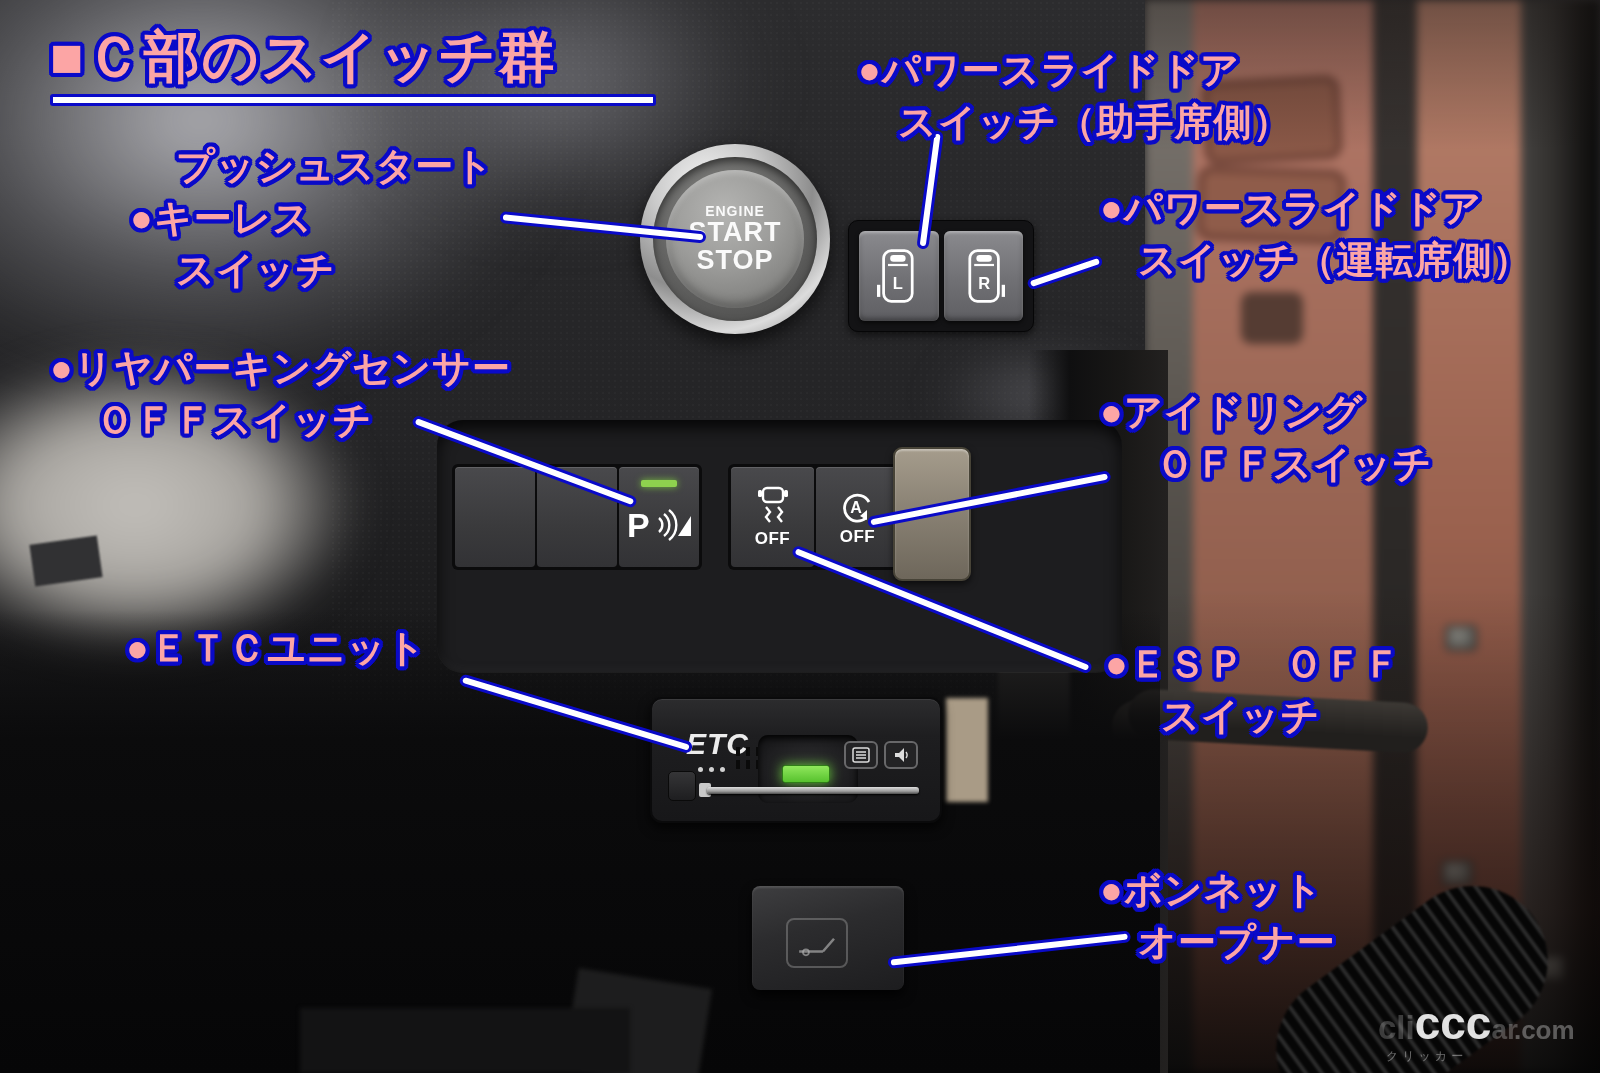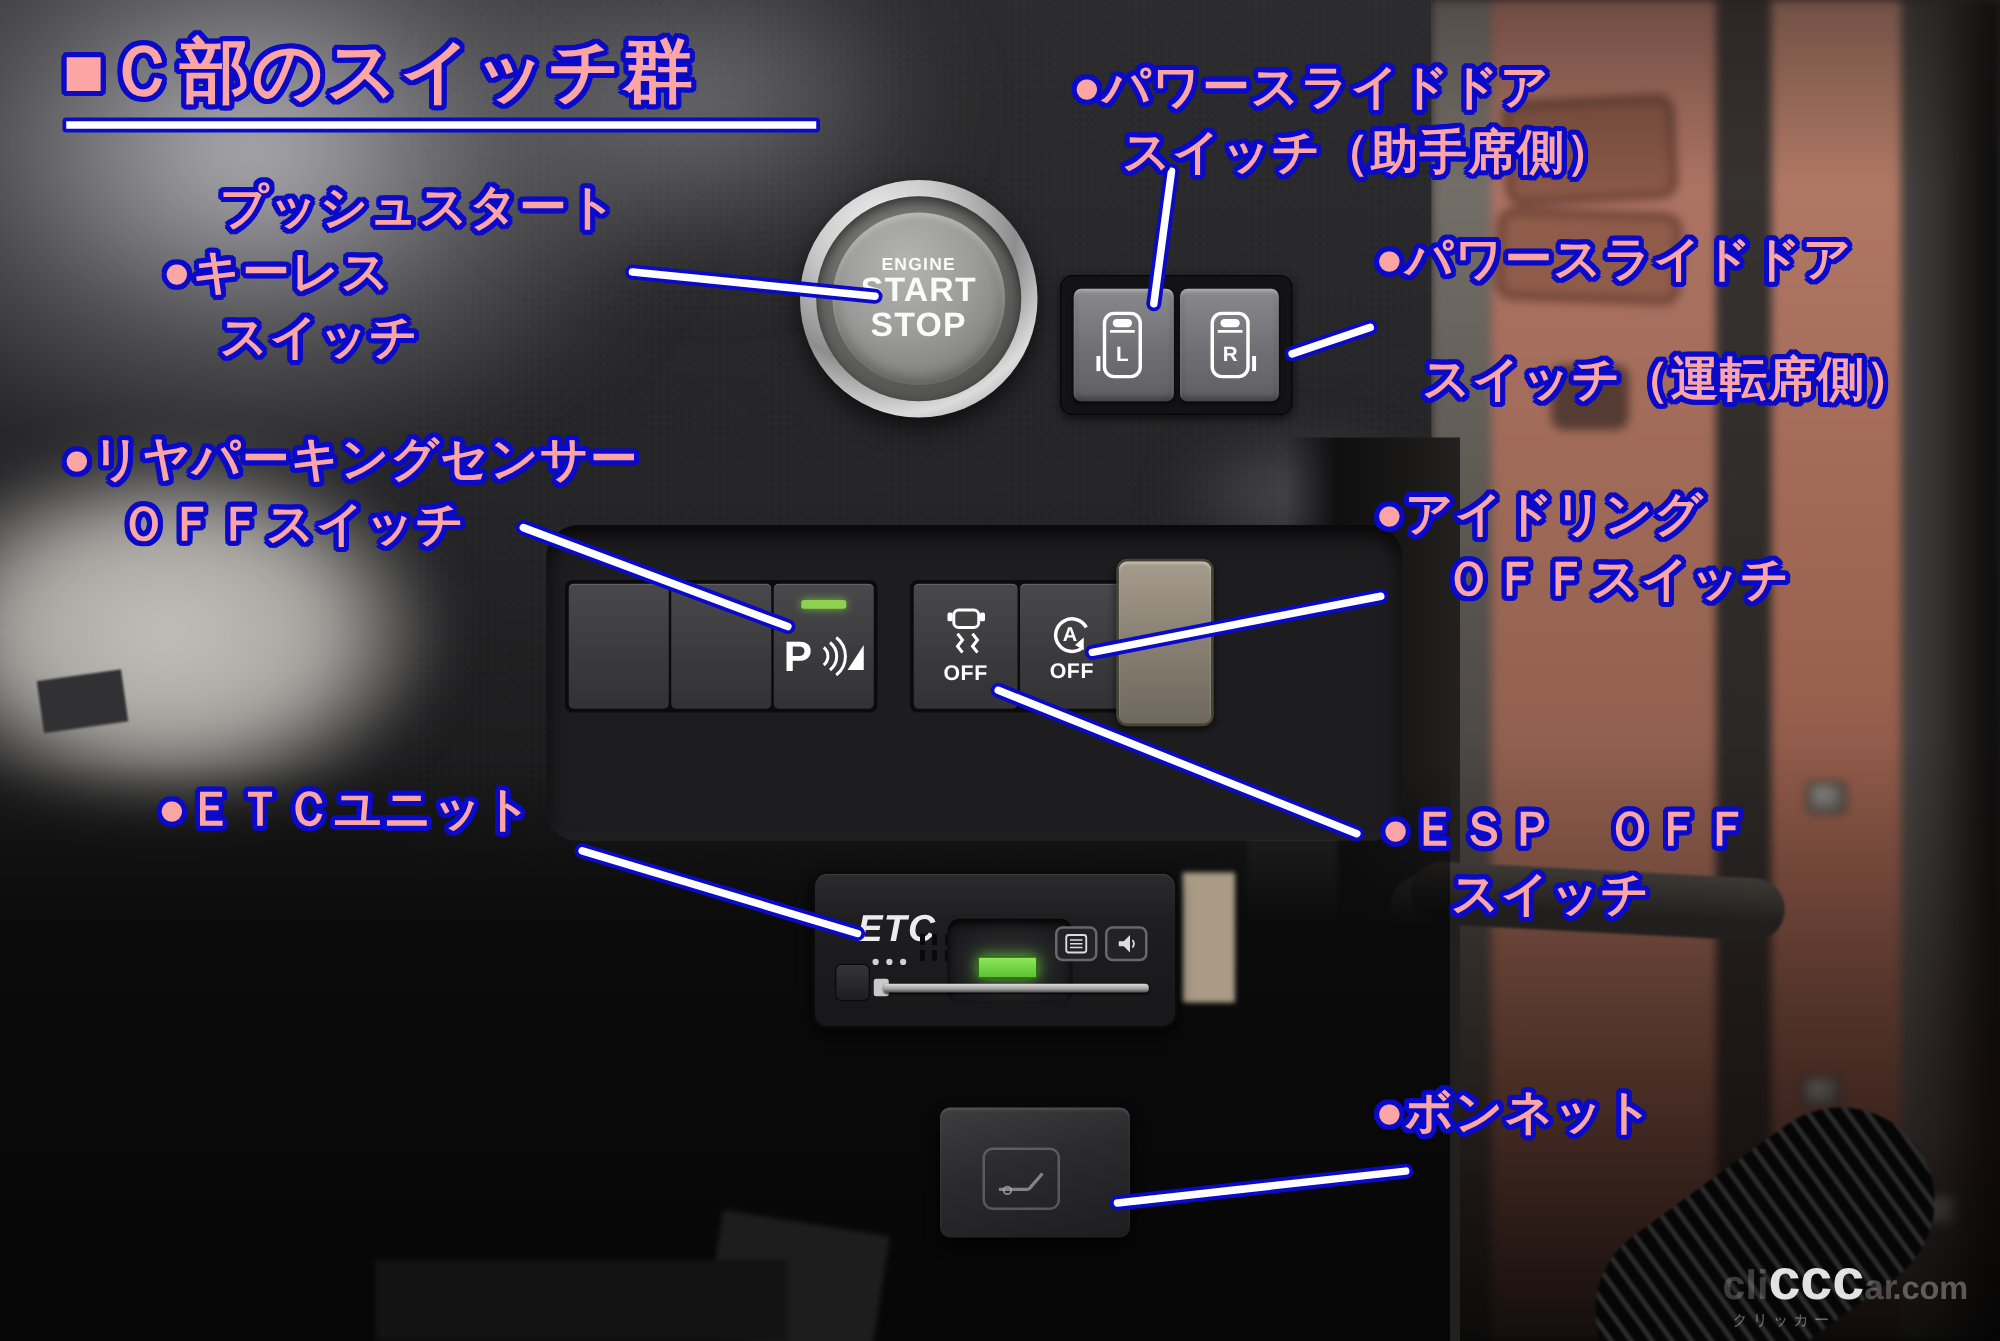--- a/index.html
+++ b/index.html
@@ -297,21 +297,21 @@
   </div>
 
   <div class="lbl otl" style="left:130px;top:140px;">
     <span class="ln" style="margin-left:46px;">プッシュスタート</span>
     <span class="ln">●キーレス</span>
     <span class="ln" style="margin-left:46px;">スイッチ</span>
   </div>
 
   <div class="lbl otl" style="left:1100px;top:182px;">
     <span class="ln">●パワースライドドア</span>
-    <span class="ln" style="margin-left:38px;margin-top:44px;">スイッチ（運転席側）</span>
+    <span class="ln" style="margin-left:38px;">スイッチ（運転席側）</span>
   </div>
 
   <div class="lbl otl" style="left:50px;top:342px;">
     <span class="ln">●リヤパーキングセンサー</span>
     <span class="ln" style="margin-left:46px;">ＯＦＦスイッチ</span>
   </div>
 
   <div class="lbl otl" style="left:1100px;top:386px;">
     <span class="ln">●アイドリング</span>
     <span class="ln" style="margin-left:56px;">ＯＦＦスイッチ</span>
@@ -321,20 +321,21 @@
     <span class="ln">●ＥＴＣユニット</span>
   </div>
 
   <div class="lbl otl" style="left:1105px;top:638px;">
     <span class="ln">●ＥＳＰ　ＯＦＦ</span>
     <span class="ln" style="margin-left:56px;">スイッチ</span>
   </div>
 
   <div class="lbl otl" style="left:1100px;top:864px;">
     <span class="ln">●ボンネット</span>
+    <span class="ln" style="margin-left:38px;">オープナー</span>
   </div>
 
   <div class="abs wm">
     <div class="wm-row">
       <span class="wm-p1">cli</span>
         <span class="wm-p2">ccc</span>
         <span class="wm-p3">ar</span>
         <span class="wm-p4">.com</span>
     </div>
     <span class="wm-small">クリッカー</span>

